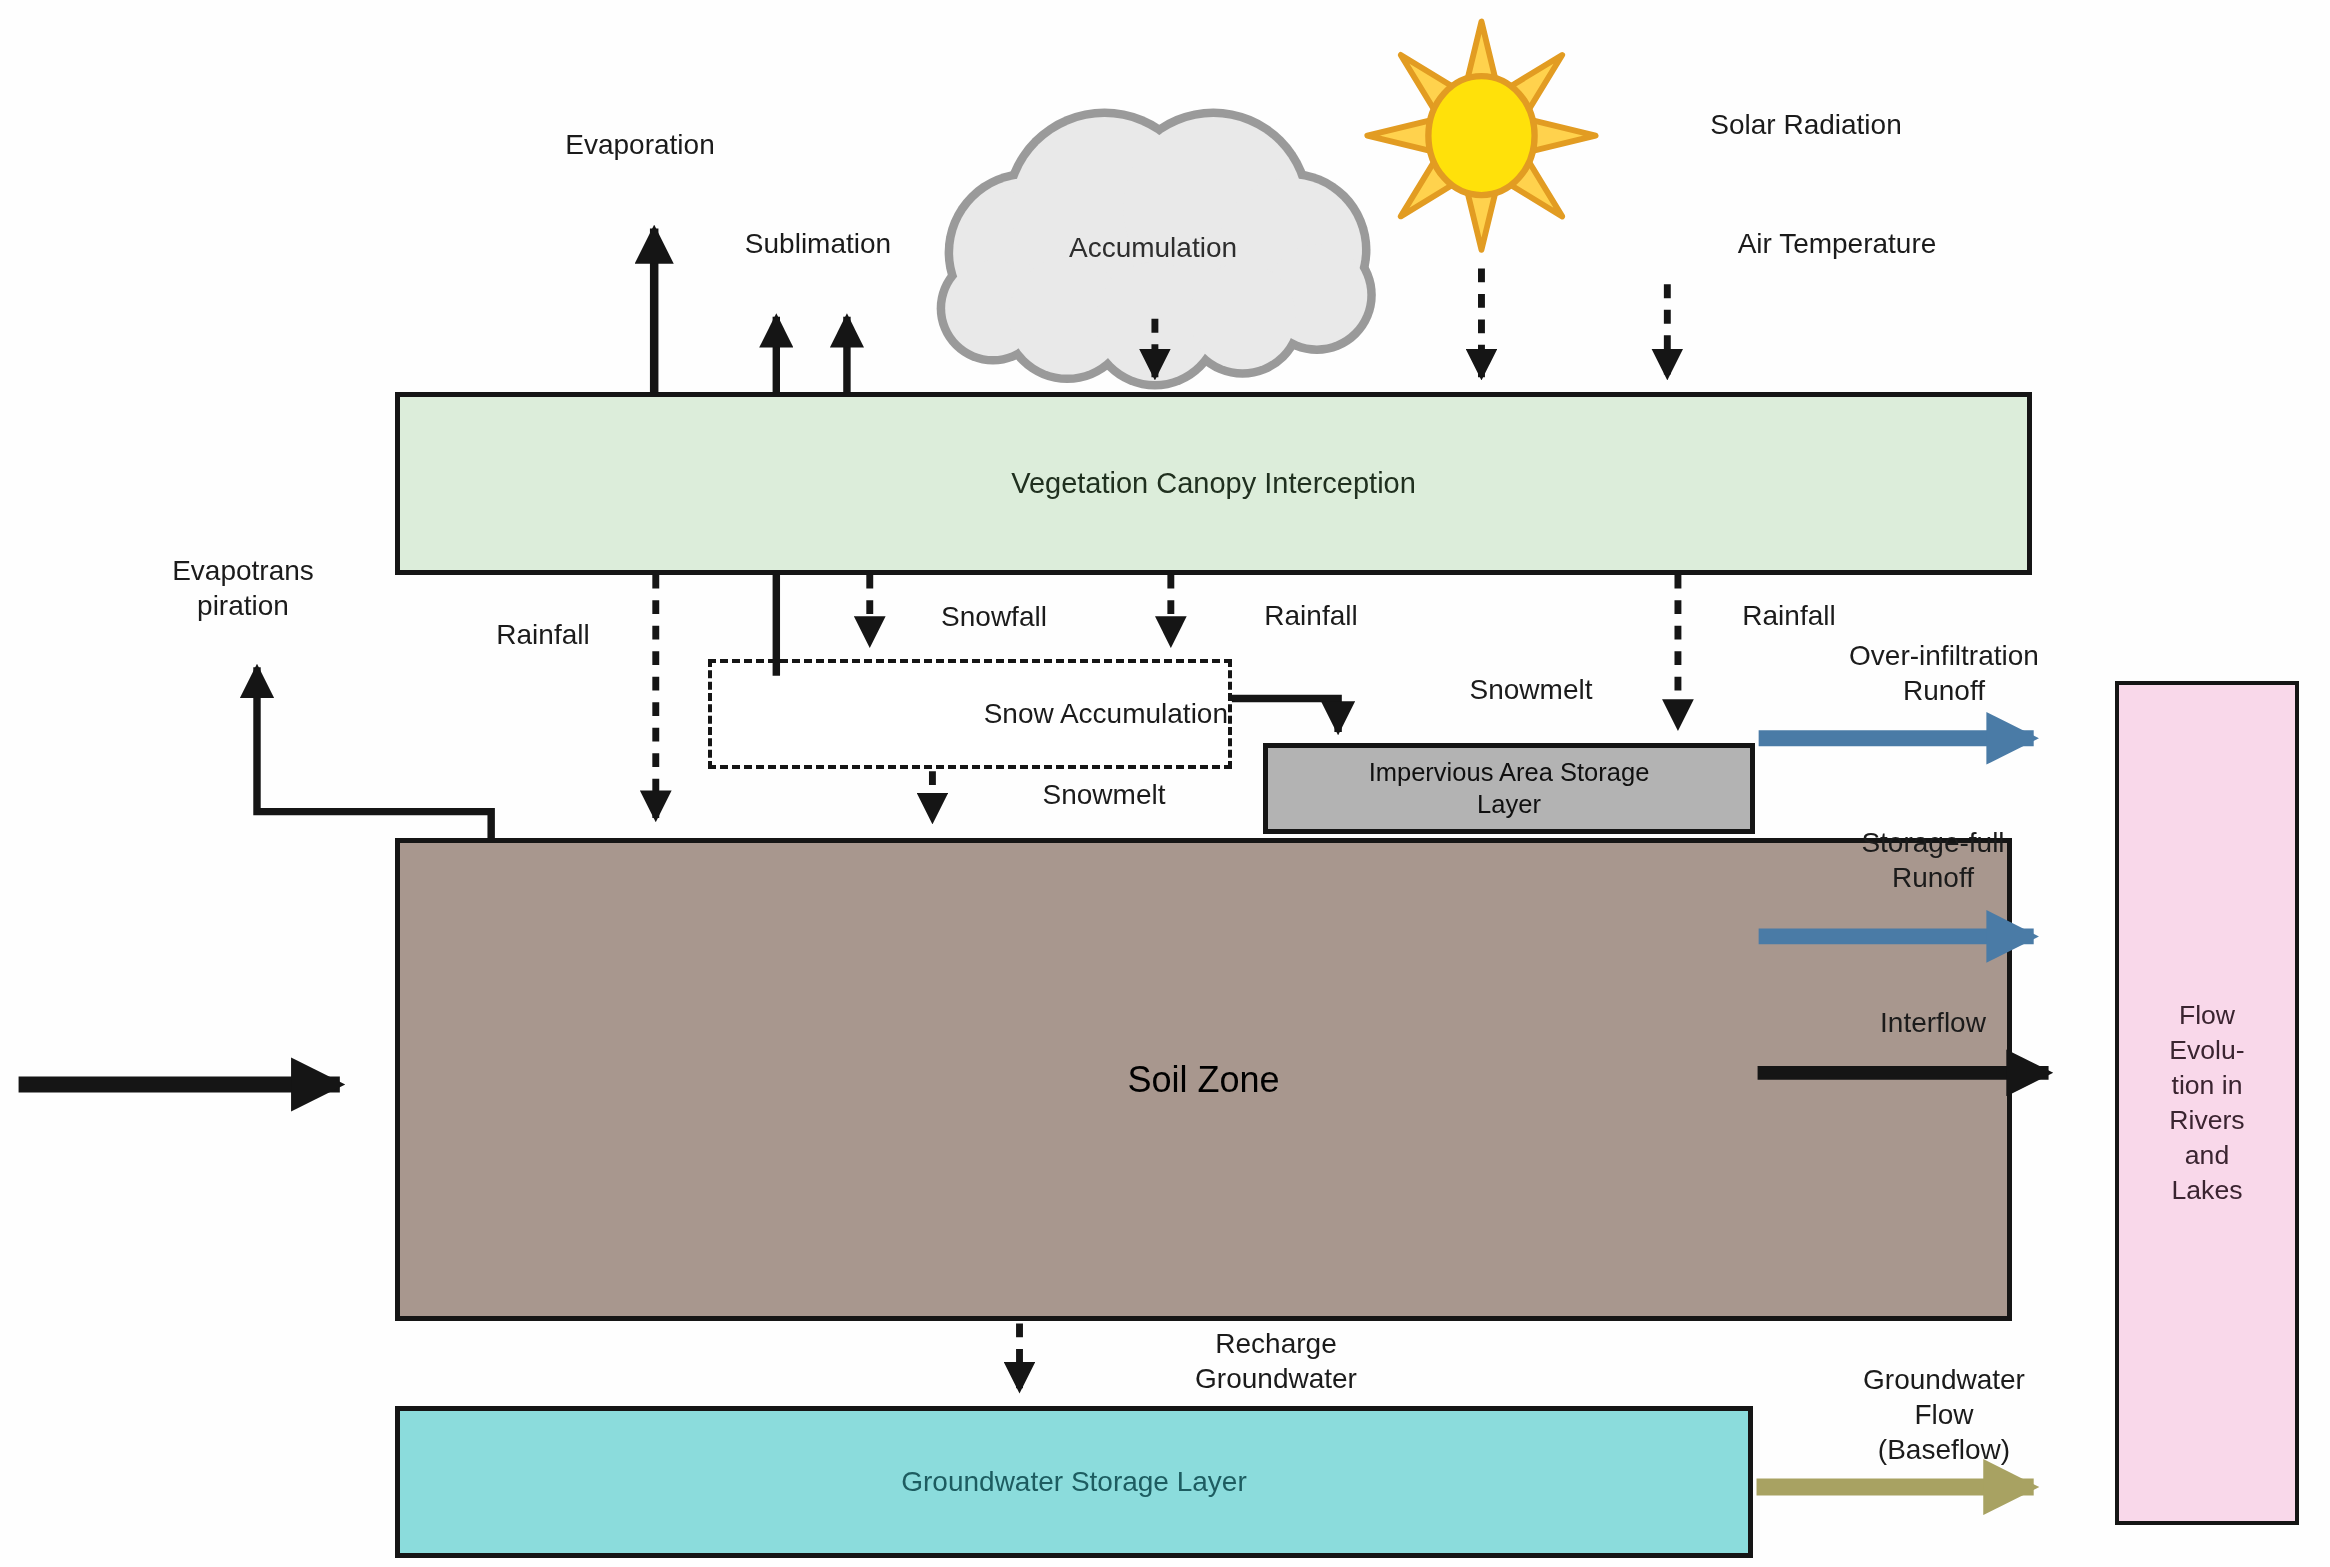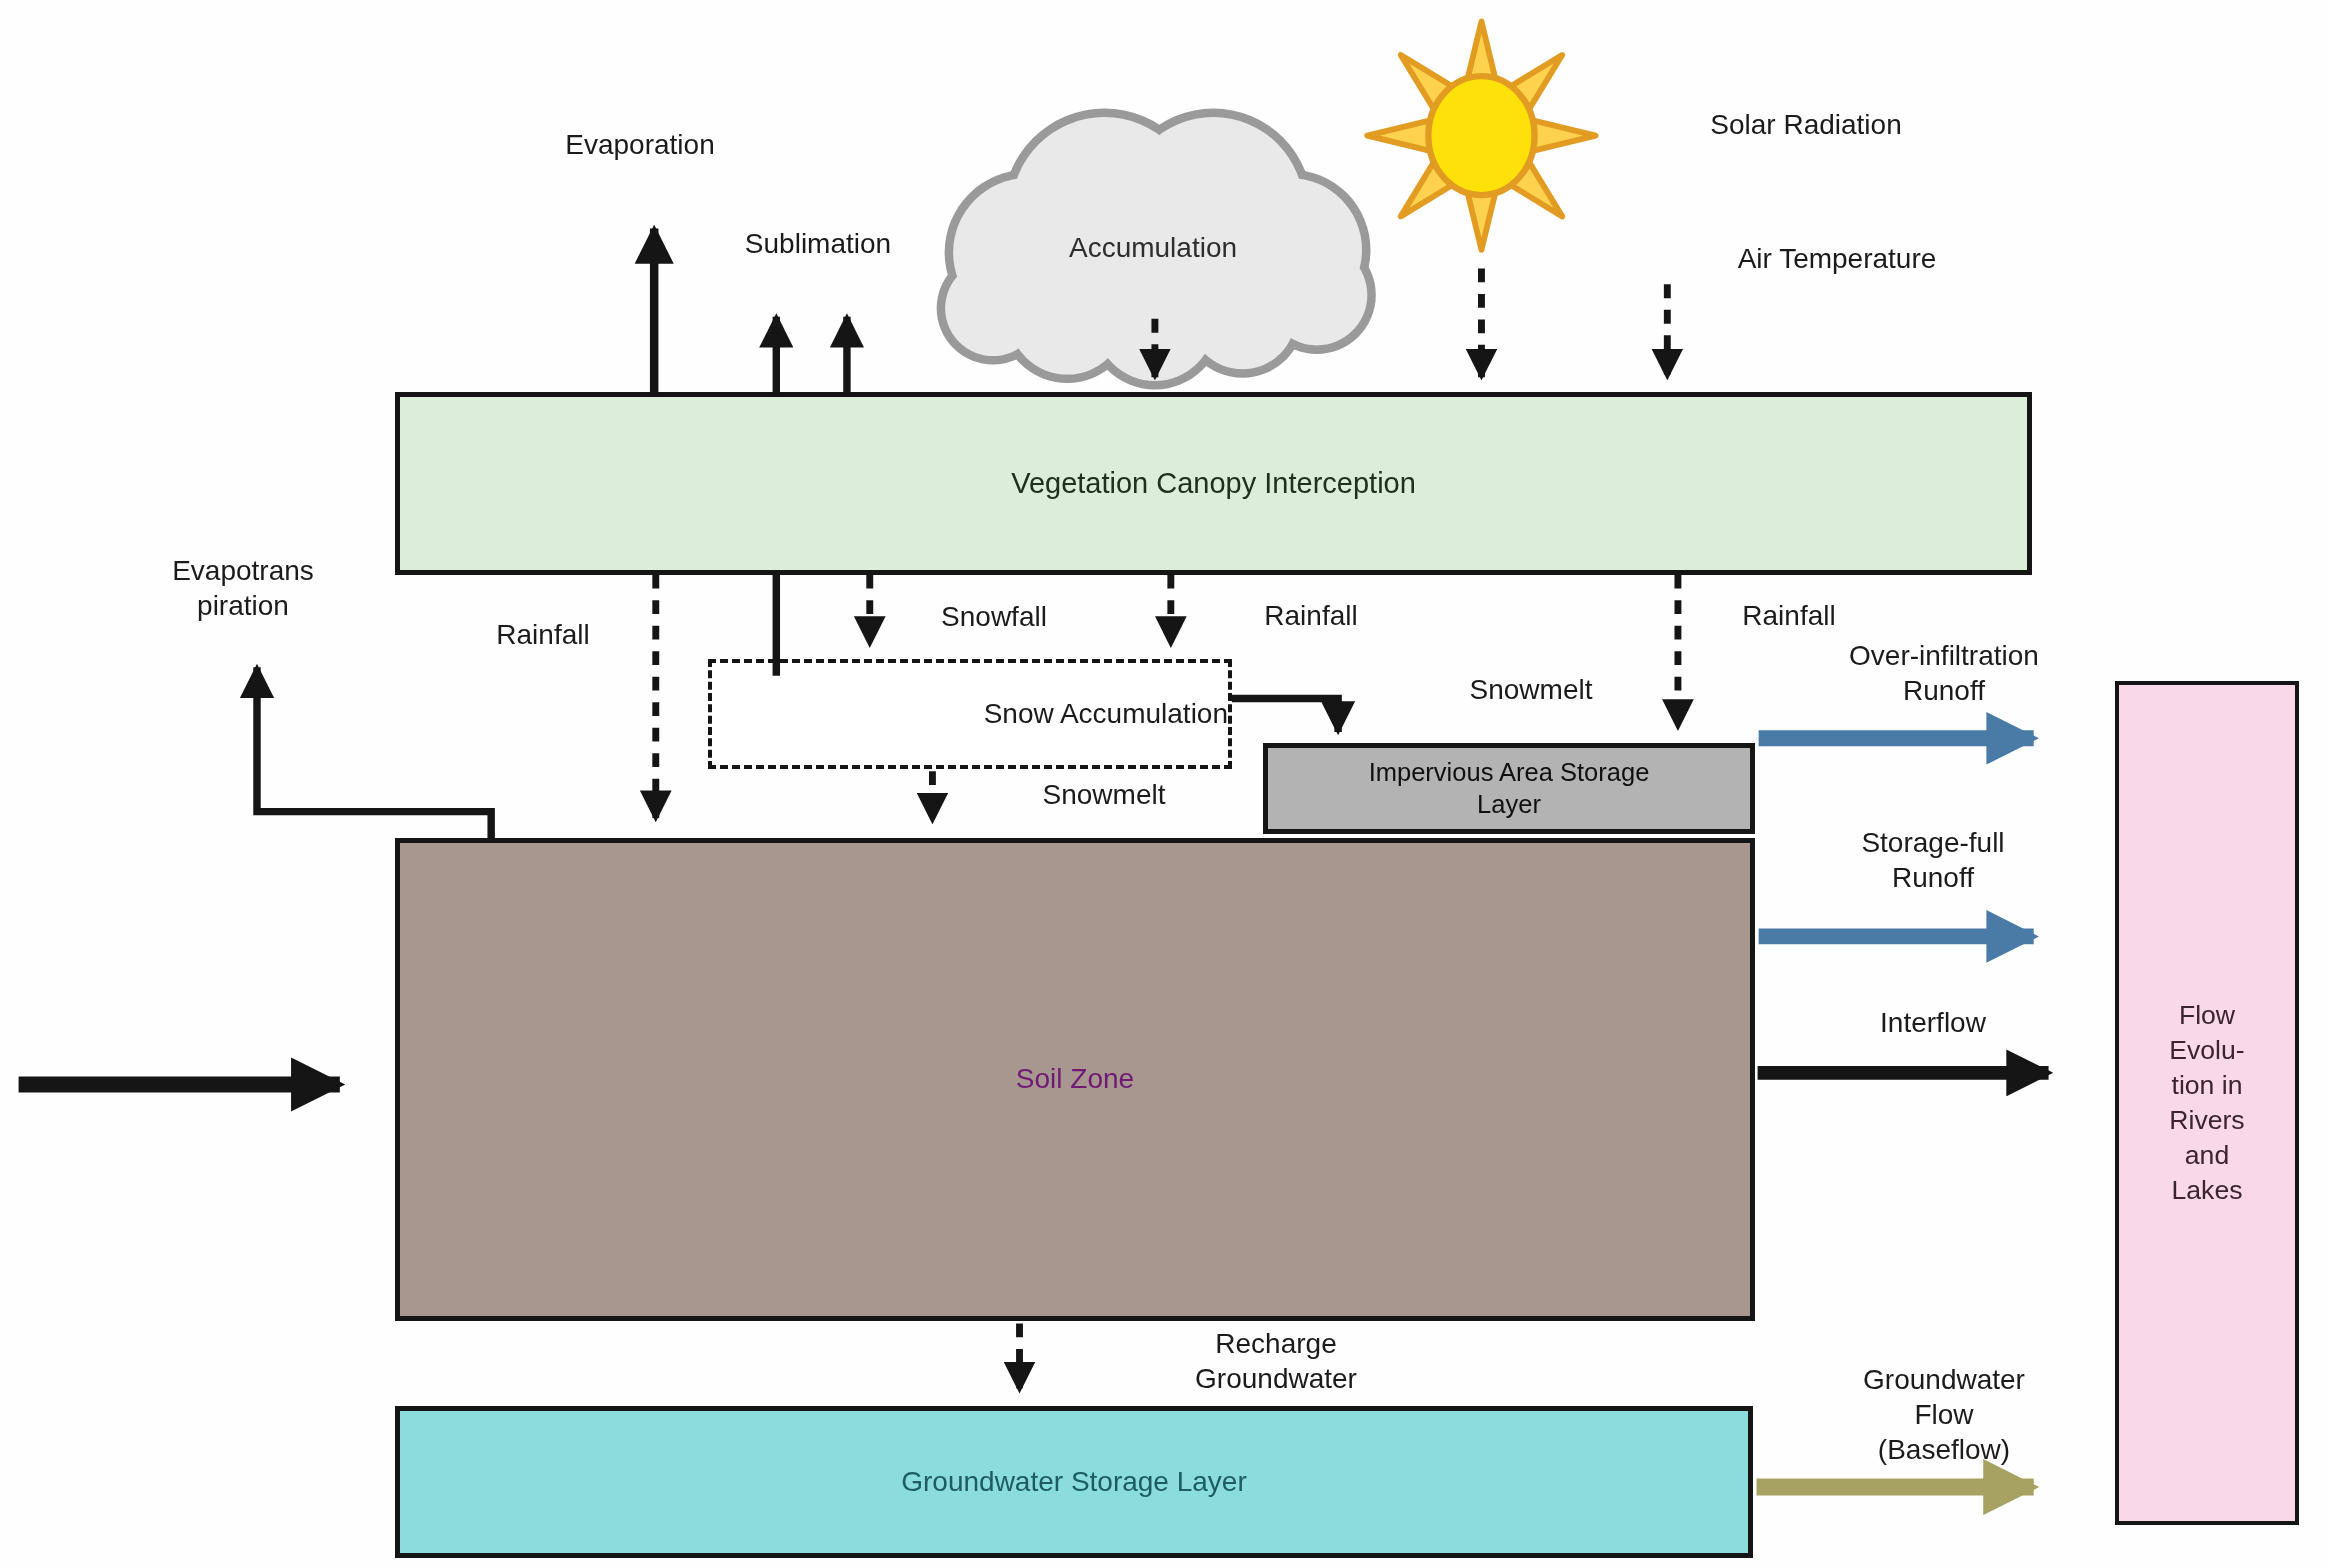--- a/index.html
+++ b/index.html
@@ -8,21 +8,21 @@
     font-family:"Liberation Sans", sans-serif;color:#1b1b1b;
   }
   .box{
     position:absolute;box-sizing:border-box;border:5.3px solid #151515;
     display:flex;align-items:center;justify-content:center;text-align:center;
   }
   .box span{white-space:pre-line;line-height:1.22;}
   #veg-box{left:395px;top:392px;width:1637px;height:183px;font-size:29px;color:#20301f;}
   #snow-box{left:708px;top:659px;width:524px;height:110px;border:4.8px dashed #151515;background:#ffffff;font-size:28px;justify-content:flex-end;}
   #impervious-box{left:1263px;top:743px;width:492px;height:91px;font-size:25.5px;color:#101010;}
-  #soil-box{left:395px;top:838px;width:1360px;height:483px;font-size:28px;color:#701a75;}
+  #soil-box{left:395px;top:838px;width:1617px;height:483px;font-size:36px;color:#000000;}
   #gw-box{left:395px;top:1406px;width:1358px;height:152px;font-size:28px;color:#1d5c60;}
   #river-box{left:2115px;top:681px;width:184px;height:844px;border-width:4.2px;font-size:26.6px;color:#3a2430;}
   #river-box span{line-height:1.32;}
   svg.layer{position:absolute;left:0;top:0;z-index:5;}
   .lbl{
     position:absolute;transform:translate(-50%,-50%);z-index:8;
     font-size:28px;text-align:center;white-space:pre-line;line-height:1.25;color:#1b1b1b;
   }
 </style>
 </head>
@@ -140,21 +140,21 @@
     <path d="M3310,2020 L3858,2020" stroke="#151515" stroke-width="26" fill="none" marker-end="url(#mkl)"></path>
     <path d="M3308,2800 L3830,2800" stroke-width="32" fill="none" marker-end="url(#mko)" stroke="#a8a262"></path>
 
     <path d="M1920,2492 L1920,2618" stroke="#151515" stroke-width="13" stroke-dasharray="26 22" fill="none" marker-end="url(#mks)"></path>
   </svg>
 
   <div class="lbl" style="left:640px;top:144px;">Evaporation</div>
   <div class="lbl" style="left:818px;top:243px;">Sublimation</div>
   <div class="lbl" style="left:1153px;top:247px;color:#2e2e2e;">Accumulation</div>
   <div class="lbl" style="left:1806px;top:124px;">Solar Radiation</div>
-  <div class="lbl" style="left:1837px;top:258px;">Air Temperature</div>
+  <div class="lbl" style="left:1837px;top:243px;">Air Temperature</div>
 
   <div class="lbl" style="left:543px;top:634px;">Rainfall</div>
   <div class="lbl" style="left:994px;top:616px;">Snowfall</div>
   <div class="lbl" style="left:1311px;top:615px;">Rainfall</div>
   <div class="lbl" style="left:1789px;top:615px;">Rainfall</div>
   <div class="lbl" style="left:1531px;top:689px;">Snowmelt</div>
   <div class="lbl" style="left:1104px;top:794px;">Snowmelt</div>
 
   <div class="lbl" style="left:243px;top:588px;">Evapotrans
 piration</div>

